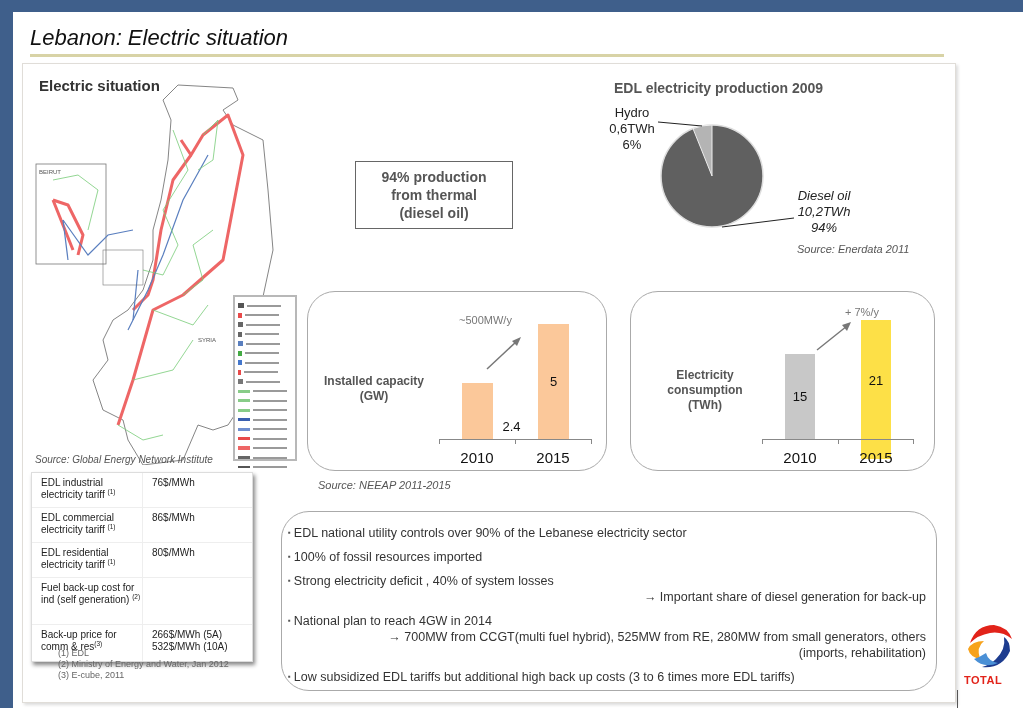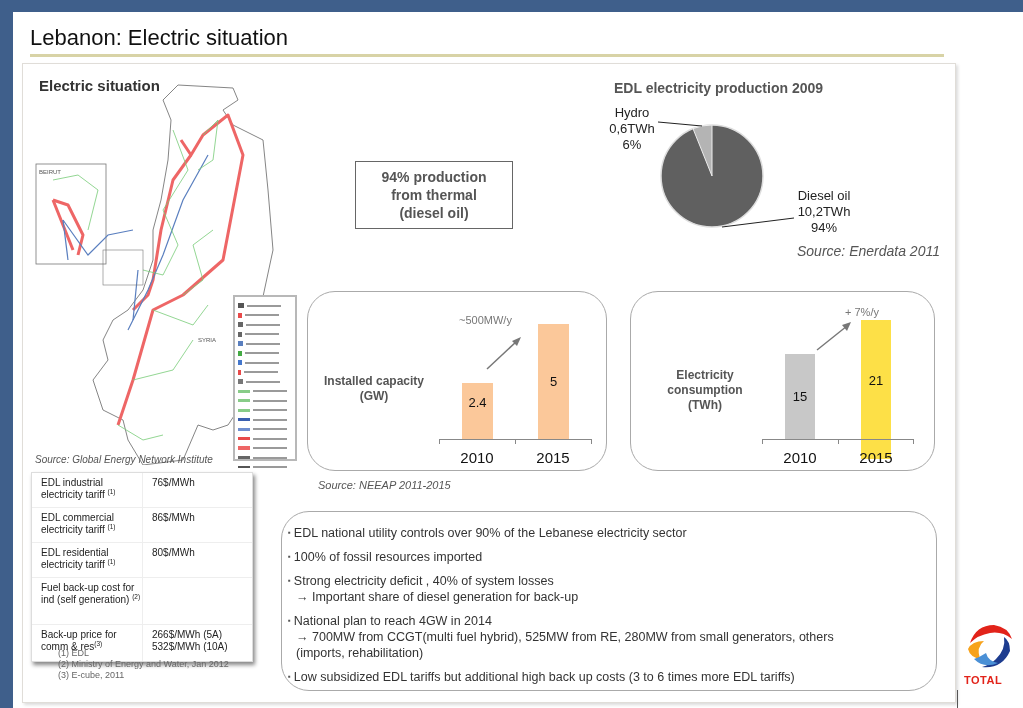--- a/index.html
+++ b/index.html
@@ -1,53 +1,53 @@
 <!DOCTYPE html>
 <html><head>
   <meta charset="utf-8">
   <style>
     * { box-sizing: border-box; margin: 0; padding: 0; }
     html, body { width: 1023px; height: 708px; overflow: hidden; }
     body { font-family: "Liberation Sans", sans-serif; background: #ffffff; position: relative; color: #222; }
     .top-band { position: absolute; left: 0; top: 0; width: 1023px; height: 12px; background: #3f5f8b; }
     .left-band { position: absolute; left: 0; top: 0; width: 13px; height: 708px; background: #3f5f8b; }
-    .title { position: absolute; left: 30px; top: 25px; font-size: 22px; color: #111; }
+    .title { position: absolute; left: 30px; top: 25px; font-size: 22px; color: #111; font-style: italic; }
     .title-rule { position: absolute; left: 30px; top: 54px; width: 914px; height: 3px; background: #d8d3a6; }
     .content-box { position: absolute; left: 22px; top: 63px; width: 934px; height: 640px; border: 1px solid #e0ddd8; box-shadow: 2px 2px 3px #dcdcdc; background: #fff; }
     .section-title { position: absolute; left: 39px; top: 77px; font-size: 15px; font-weight: bold; color: #333; }
     .map { position: absolute; left: 33px; top: 80px; width: 275px; height: 385px; }
     .map-source { position: absolute; left: 35px; top: 454px; font-size: 10px; font-style: italic; color: #555; }
     .legend-box { position: absolute; left: 233px; top: 295px; width: 64px; height: 166px; border: 2px solid #b8b8b8; background: #fff; padding: 4px 3px; }
     .legend-row { display: flex; align-items: center; height: 9px; margin-bottom: 0.5px; }
     .legend-sym { width: 12px; height: 3px; margin-right: 3px; flex: none; }
     .legend-text { height: 2px; width: 34px; background: #9a9a9a; }
     .callout { position: absolute; left: 355px; top: 161px; width: 158px; height: 68px; border: 1px solid #666; font-size: 14px; font-weight: bold; color: #555; text-align: center; line-height: 18px; padding-top: 6px; }
     .pie-title { position: absolute; left: 614px; top: 80px; font-size: 14px; font-weight: bold; color: #555; }
     .pie-label { position: absolute; font-size: 13px; color: #222; text-align: center; line-height: 16px; }
-    .pie-source { position: absolute; left: 797px; top: 243px; font-size: 14px; font-style: italic; color: #555; }
+    .pie-source { position: absolute; left: 797px; top: 243px; font-size: 11px; font-style: italic; color: #555; }
     .panel { position: absolute; border: 1px solid #aaa; border-radius: 28px; background: #fff; }
     .chart-label { position: absolute; font-size: 12px; font-weight: bold; color: #555; text-align: center; line-height: 15px; }
     .bar { position: absolute; }
     .bar-value { position: absolute; font-size: 13px; color: #111; text-align: center; width: 100%; }
     .axis { position: absolute; height: 1px; background: #888; }
     .tick { position: absolute; width: 1px; height: 5px; background: #888; }
     .xcat { position: absolute; font-size: 15px; color: #111; text-align: center; width: 60px; }
     .trend-label { position: absolute; font-size: 11px; color: #777; }
     .chart-source { position: absolute; left: 318px; top: 479px; font-size: 11px; font-style: italic; color: #555; }
     .tariff-table { position: absolute; left: 31px; top: 472px; width: 222px; height: 190px; box-shadow: 2px 3px 4px #888; background: #fff; border: 1px solid #ddd; }
     .tariff-row { display: flex; border-bottom: 1px solid #eee; }
     .tariff-row:last-child { border-bottom: none; }
     .tariff-label { width: 111px; padding: 4px 0 4px 9px; font-size: 10px; line-height: 12px; color: #222; border-right: 1px solid #eee; }
     .tariff-value { flex: 1; padding: 4px 0 4px 9px; font-size: 10px; line-height: 12px; color: #222; }
     sup { font-size: 6.5px; vertical-align: super; line-height: 0; }
     .footnotes { position: absolute; left: 33px; top: 648px; font-size: 9px; color: #666; line-height: 11px; margin-left: 25px; }
     .bullets-box { position: absolute; left: 281px; top: 511px; width: 656px; height: 180px; border: 1px solid #aaa; border-radius: 28px; background: #fff; padding: 13px 10px 0 6px; }
     .bullet { font-size: 12.5px; color: #333; line-height: 16px; margin-bottom: 8px; }
     .bullet::before { content: "\25AA"; font-size: 8px; margin-right: 3px; vertical-align: 2px; color: #555; }
-    .bullet .sub { display: block; padding-left: 8px; }
+    .bullet .sub { display: block; padding-left: 8px; text-align: right; }
     .logo { position: absolute; left: 962px; top: 619px; width: 56px; height: 70px; }
     .logo-text { position: absolute; left: 964px; top: 674px; font-size: 11px; font-weight: bold; color: #e2231a; letter-spacing: 0.5px; text-align: right; }
     .right-mark { position: absolute; left: 957px; top: 690px; width: 1px; height: 18px; background: #555; }
   </style>
 </head>
 <body>
 
 <div class="top-band"></div>
 <div class="left-band"></div>
 
@@ -177,39 +177,39 @@
 </svg>
 <svg style="position:absolute;left:600px;top:110px;width:200px;height:125px;" viewBox="0 0 200 125">
   <line x1="58" y1="12" x2="102" y2="16" stroke="#222" stroke-width="1"></line>
   <line x1="122" y1="117" x2="194" y2="108" stroke="#222" stroke-width="1"></line>
 </svg>
 <div class="pie-label" style="left:604px;top:105px;width:56px;">
   <div>Hydro</div>
   <div>0,6TWh</div>
   <div>6%</div>
 </div>
-<div class="pie-label" style="left:790px;top:188px;width:68px;">
+<div class="pie-label" style="left:790px;top:188px;width:68px;font-style:italic;">
   <div>Diesel oil</div>
   <div>10,2TWh</div>
   <div>94%</div>
 </div>
 <div class="pie-source">Source: Enerdata 2011</div>
 
 <div class="panel" style="left:307px;top:291px;width:300px;height:180px;"></div>
 <div class="chart-label" style="left:315px;top:374px;width:118px;">
   <div>Installed capacity</div>
   <div>(GW)</div>
 </div>
 <div class="trend-label" style="left:459px;top:314px;">~500MW/y</div>
 <svg style="position:absolute;left:485px;top:335px;width:40px;height:36px;" viewBox="0 0 40 36">
   <line x1="2" y1="34" x2="32" y2="6" stroke="#777" stroke-width="1.5"></line>
   <polygon points="36,2 27,6 32,11" fill="#777"></polygon>
 </svg>
 <div class="bar" style="left:462px;top:383px;width:31px;height:56px;background:#fbc89a;">
-  <div class="bar-value" style="top:12px;">2.4</div>
+  <div class="bar-value" style="top:36px;margin-left:34px;">2.4</div>
 </div>
 <div class="bar" style="left:538px;top:324px;width:31px;height:115px;background:#fbc89a;">
   <div class="bar-value" style="top:50px;">5</div>
 </div>
 <div class="axis" style="left:439px;top:439px;width:153px;"></div>
 <div class="tick" style="left:439px;top:439px;"></div>
 <div class="tick" style="left:515px;top:439px;"></div>
 <div class="tick" style="left:591px;top:439px;"></div>
 <div class="xcat" style="left:447px;top:449px;">2010</div>
 <div class="xcat" style="left:523px;top:449px;">2015</div>

